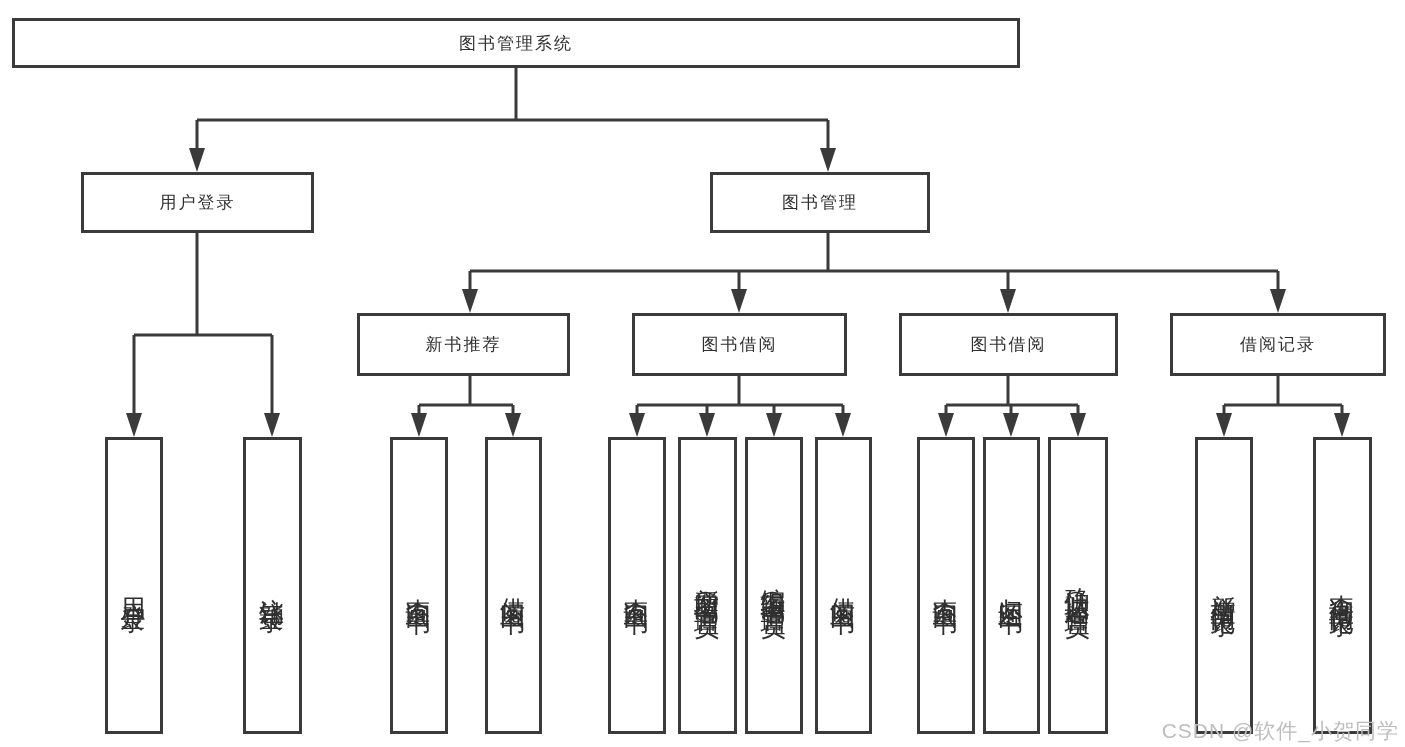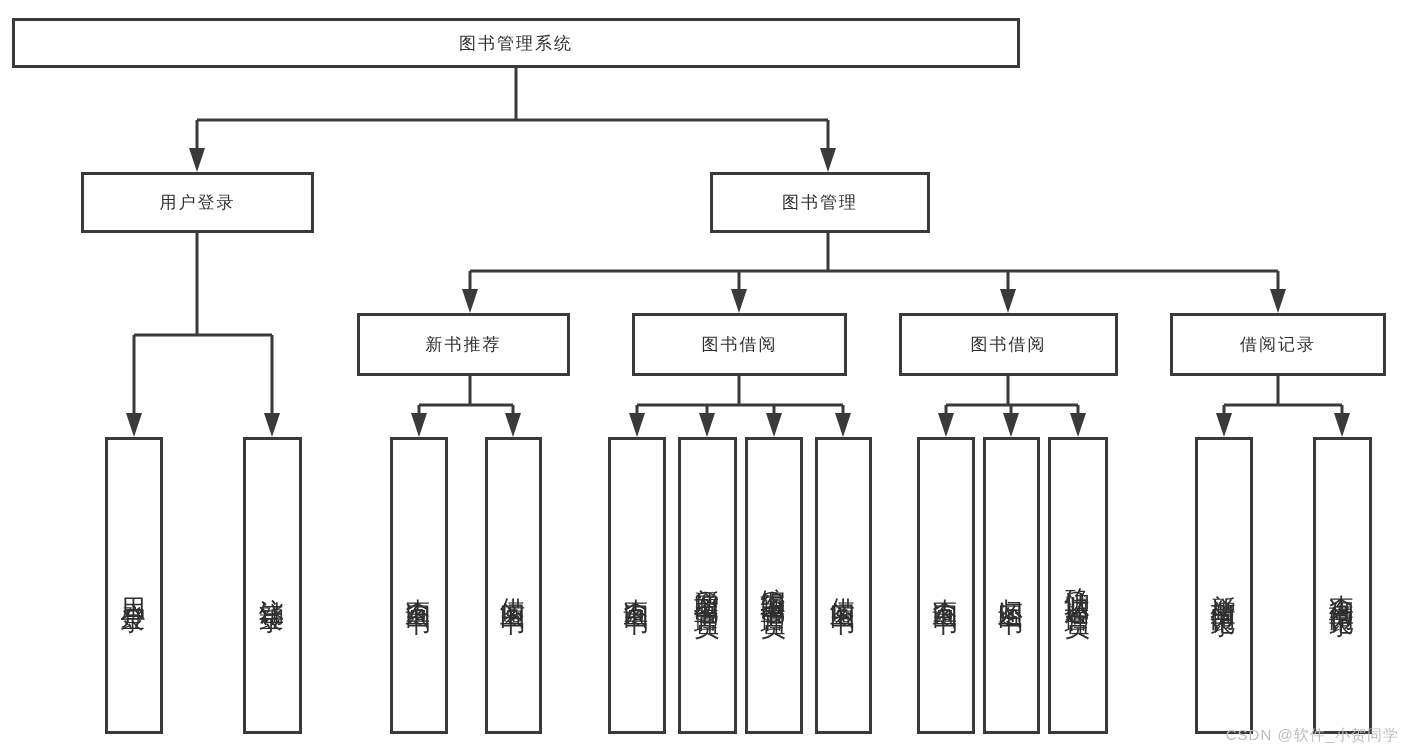--- a/index.html
+++ b/index.html
@@ -34,21 +34,21 @@
     text-orientation: mixed;
     font-size: 25px;
     letter-spacing: 4px;
     white-space: normal;
   }
   .watermark {
     position: absolute;
     right: 6px;
     bottom: 2px;
     z-index: 3;
-    font-size: 15px;
+    font-size: 21px;
     letter-spacing: 1px;
     color: #bdbdbd;
     pointer-events: none;
   }
 </style>
 </head>
 <body>
 
 <svg id="connectors" viewBox="0 0 1405 747" xmlns="http://www.w3.org/2000/svg">
   <g stroke="#3a3a3a" stroke-width="3" fill="none">

